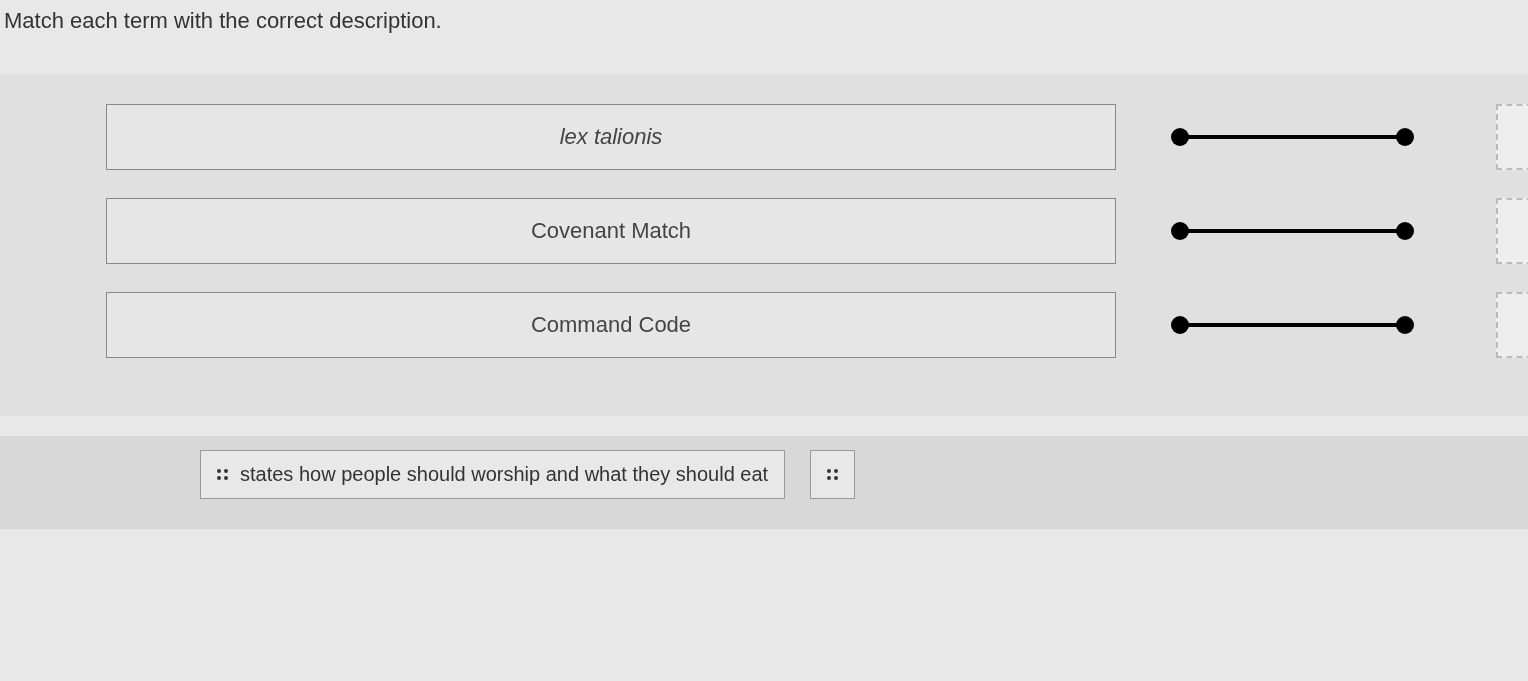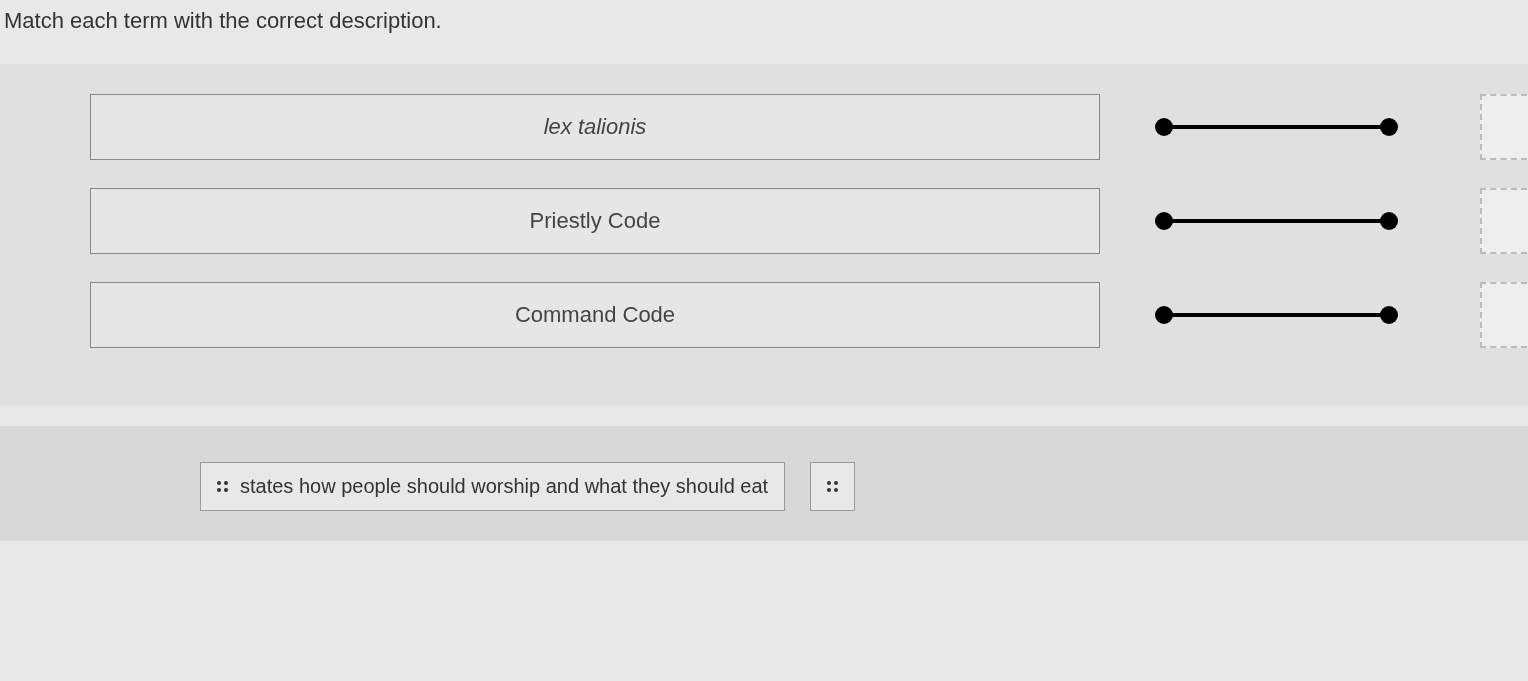--- a/index.html
+++ b/index.html
@@ -8,32 +8,33 @@
       background: #e8e8e8;
       width: 1528px;
       height: 681px;
       overflow: hidden;
       color: #333;
     }
     .prompt {
       font-size: 22px;
       color: #333;
       padding: 8px 0 0 4px;
-      margin-bottom: 30px;
+      margin-bottom: 40px;
     }
     .matching-area {
       background: #e0e0e0;
       padding: 30px 0 30px 90px;
       position: relative;
     }
     .row {
       display: flex;
       align-items: flex-end;
       margin-bottom: 28px;
       position: relative;
+      margin-left: 16px;
     }
     .term-box {
       width: 1010px;
       height: 66px;
       border: 1px solid #888;
       background: #e6e6e6;
       display: flex;
       align-items: center;
       justify-content: center;
       font-size: 22px;
@@ -71,21 +72,21 @@
       position: absolute;
       left: 380px;
       top: 0;
       width: 160px;
       height: 66px;
       border: 2px dashed #bbb;
       background: #eee;
     }
     .answer-bank {
       background: #d8d8d8;
-      padding: 36px 0 30px 200px;
+      padding: 14px 0 30px 200px;
       margin-top: 20px;
       display: flex;
       gap: 25px;
     }
     .answer-chip {
       background: #e8e8e8;
       border: 1px solid #999;
       padding: 12px 16px;
       font-size: 20px;
       color: #333;
@@ -124,21 +125,21 @@
     <div class="connector">
       <div class="line"></div>
       <div class="dot start"></div>
       <div class="dot end"></div>
       <div class="dropzone"></div>
     </div>
   </div>
 
   <div class="row">
     <div class="term-box">
-      <span>Priestly Code</span>
+      <span>Covenant Match</span>
     </div>
     <div class="connector">
       <div class="line"></div>
       <div class="dot start"></div>
       <div class="dot end"></div>
       <div class="dropzone"></div>
     </div>
   </div>
 
   <div class="row">

